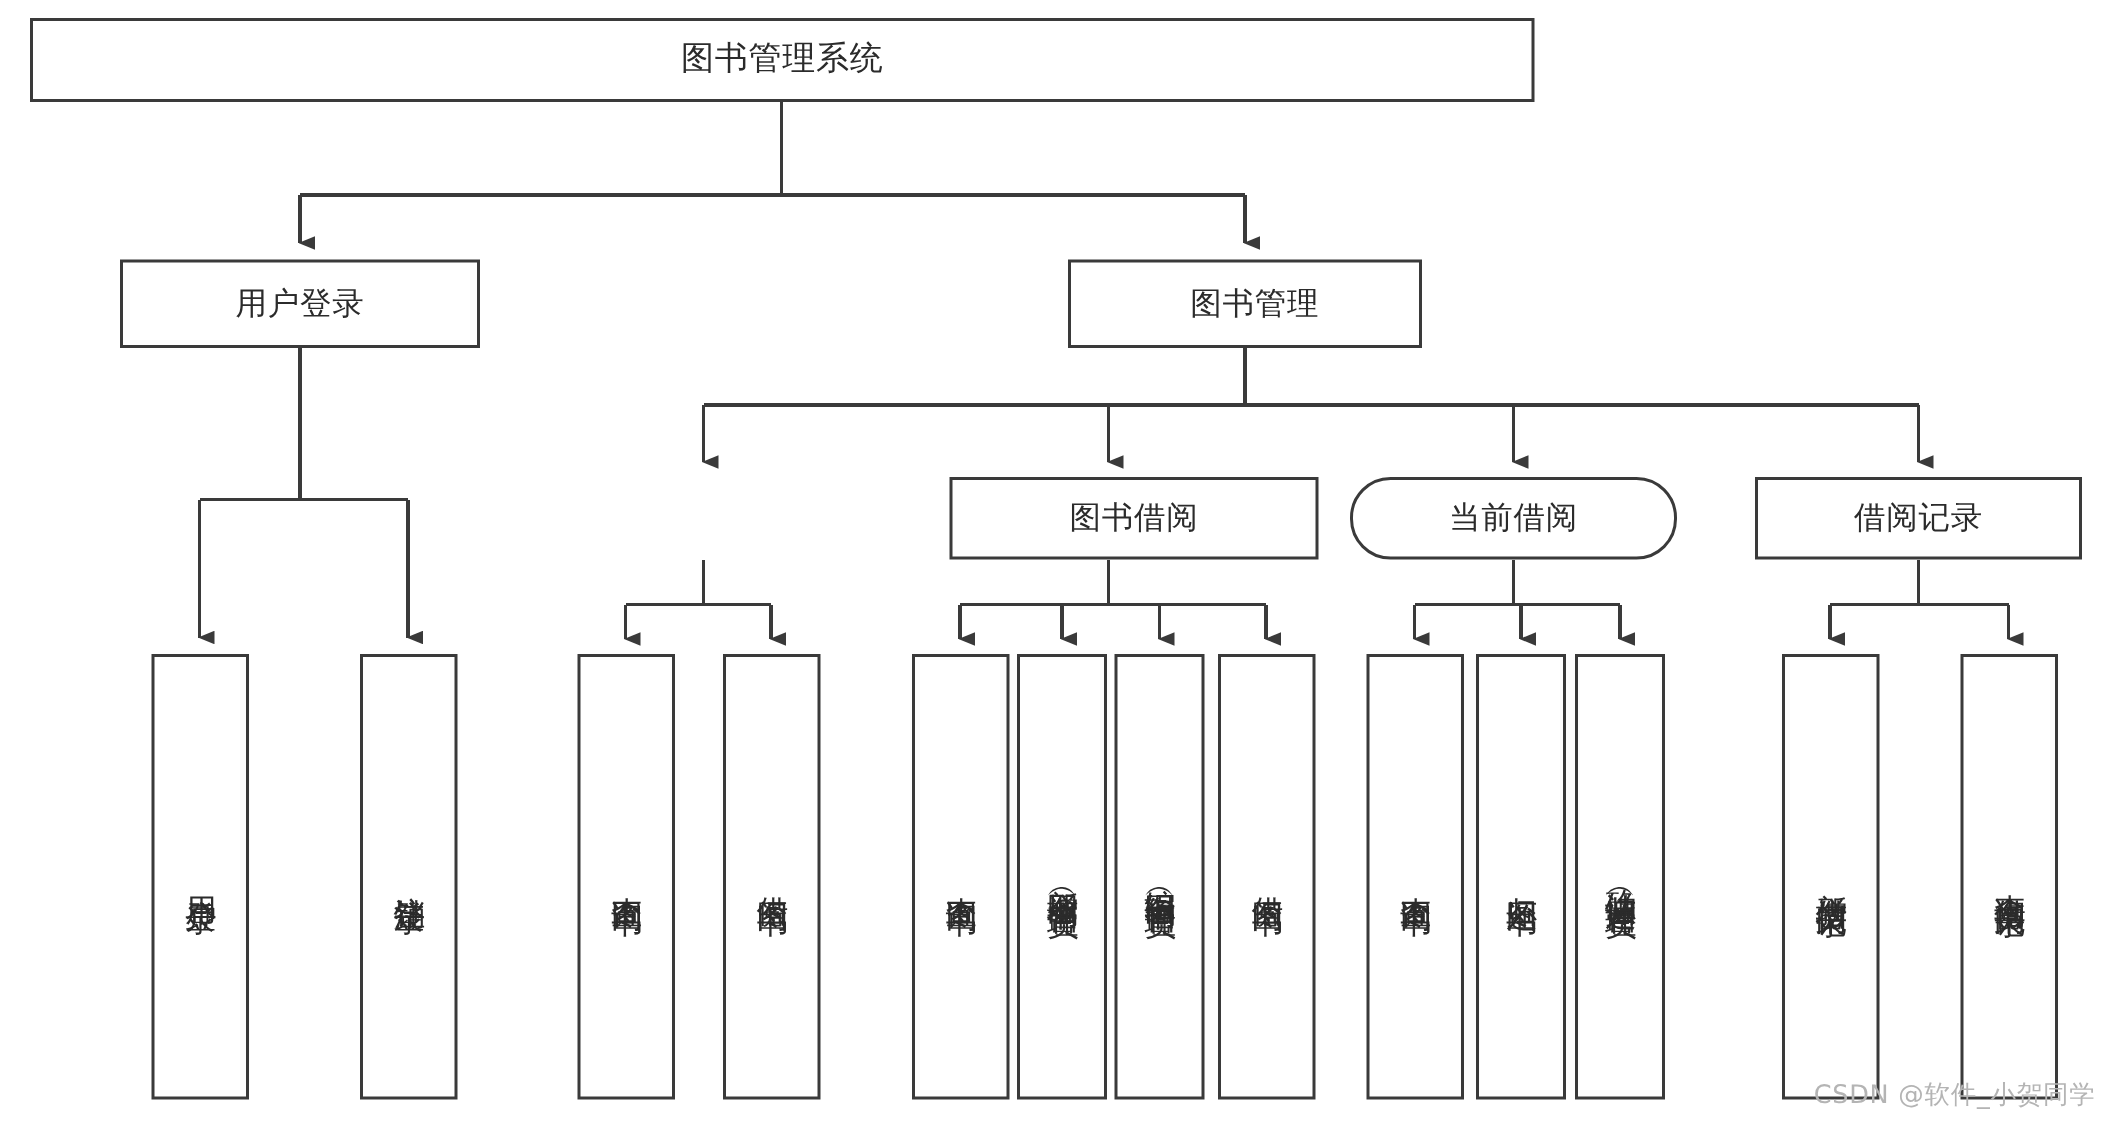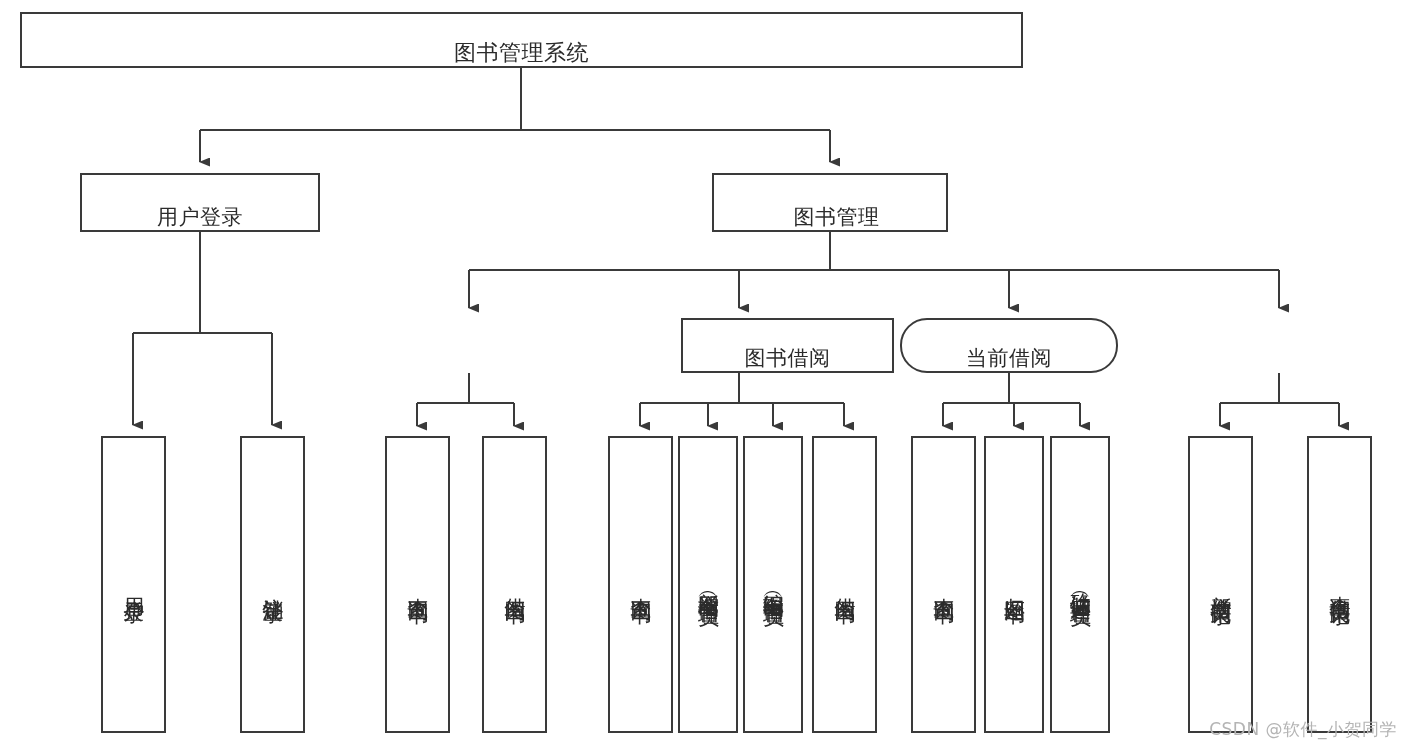--- a/index.html
+++ b/index.html
@@ -24,21 +24,21 @@
     top: 0;
     width: 1405px;
     height: 747px;
   }
   .node {
     position: absolute;
     box-sizing: border-box;
     border: 2px solid #3a3a3a;
     background: #ffffff;
     display: flex;
-    align-items: flex-end;
+    align-items: center;
     justify-content: center;
     z-index: 2;
   }
   .node-label {
     color: #2b2b2b;
     font-family: "DejaVu Sans", "Liberation Sans", sans-serif;
     font-weight: 400;
     line-height: 1.18;
     white-space: nowrap;
   }
@@ -137,26 +137,29 @@
     <span class="node-label">图书管理系统</span>
   </div>
 
   <div class="node h" style="left:80px; top:173px; width:240px; height:59px;">
     <span class="node-label">用户登录</span>
   </div>
   <div class="node h" style="left:712px; top:173px; width:236px; height:59px;padding-left:13px;">
     <span class="node-label">图书管理</span>
   </div>
 
-  <div class="node h" style="left:633px; top:318px; width:213px; height:55px;margin-left:48px;">
+  <div class="node h" style="left:633px; top:318px; width:246px; height:55px;">
     <span class="node-label">图书借阅</span>
   </div>
   <div class="node h" style="left:900px; top:318px; width:218px; height:55px;border-radius:27px;">
     <span class="node-label">当前借阅</span>
   </div>
+  <div class="node h" style="left:1170px; top:318px; width:218px; height:55px;">
+    <span class="node-label">借阅记录</span>
+  </div>
 
   <div class="node v" style="left:101px; top:436px; width:65px; height:297px;">
     <span class="node-label">用户登录</span>
   </div>
   <div class="node v" style="left:240px; top:436px; width:65px; height:297px;">
     <span class="node-label">注销登录</span>
   </div>
 
   <div class="node v" style="left:385px; top:436px; width:65px; height:297px;">
     <span class="node-label">查询图书</span>

